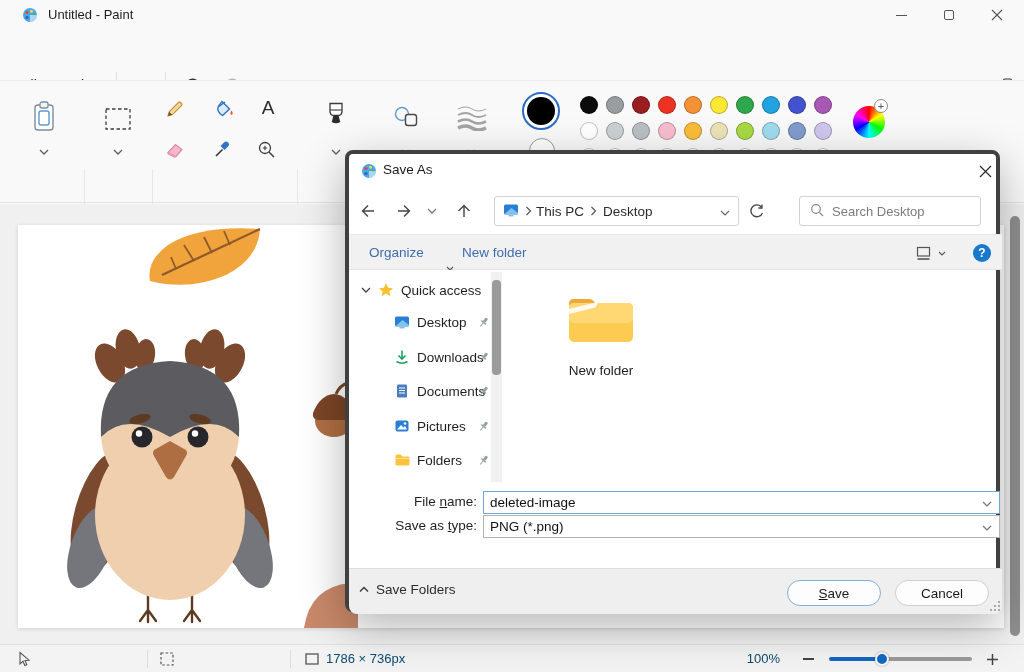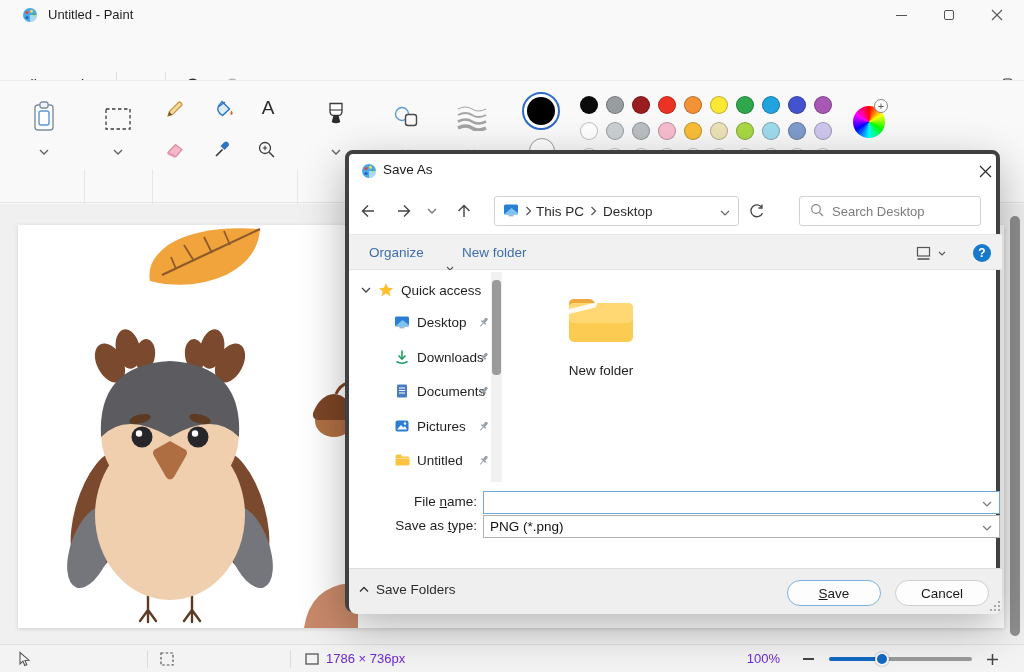--- a/index.html
+++ b/index.html
@@ -57,21 +57,21 @@
   .fn-input input { border:none; outline:none; font-size:13.5px; font-family:inherit; padding-left:6px; width:490px; color:#111; background:transparent; }
   .ft-select { left:134px; width:517px; height:23px; border:1px solid #b3b3b3; background:#fff; display:flex; align-items:center; }
   .ft-select span { font-size:13.5px; padding-left:6px; color:#111; }
   .dlg-footer { left:0; top:414px; width:653px; height:46px; background:#efefef; border-top:1px solid #dddddd; border-radius:0 0 8px 8px; }
   .btn { width:94px; height:26px; background:#fdfdfd; border:1px solid #cfcfcf; border-radius:13px; font-size:13.5px; color:#1a1a1a; font-family:inherit; }
   .btn.default { border-color:#7fb0dd; }
   .uline { text-decoration:underline; }
   .griddot { width:2px; height:2px; background:#a9a9a9; position:absolute; }
 
   
-  .statusbar { left:0; top:644px; width:1024px; height:28px; background:#f3f3f3; border-top:1px solid #e1e1e1; font-size:13px; color:#6d28d9; }
+  .statusbar { left:0; top:644px; width:1024px; height:28px; background:#f3f3f3; border-top:1px solid #e1e1e1; font-size:13px; color:#0c4a6e; }
   .st-sep { top:5px; width:1px; height:18px; background:#dcdcdc; }
   .sl-track { height:4px; border-radius:2px; }
   .sl-thumb { width:14px; height:14px; border-radius:50%; background:#1268c3; border:2px solid #f8f8f8; box-shadow:0 0 2px rgba(0,0,0,.4); }
 </style>
 </head>
 <body>
 
 <div id="app">
 
   <div class="ab titlebar">
@@ -467,21 +467,21 @@
             <path d="M3,11.5 L7,7 L9.5,9.5 L11,8 L13,11.5 Z" fill="#fff"></path>
             <circle cx="11" cy="5.5" r="1.3" fill="#fff"></circle>
           </svg>
         <span class="sb-item-label">Pictures</span>
       </div>
       <div class="ab" style="left:45px;top:182px;display:flex;align-items:center;gap:7px;">
         <svg width="16" height="16" viewBox="0 0 16 16">
             <path d="M1.5,4 q0,-1.5 1.5,-1.5 h3.8 l1.6,2 h5.6 q1.5,0 1.5,1.5 v6 q0,1.5 -1.5,1.5 h-11 q-1.5,0 -1.5,-1.5 z" fill="#fcc43e"></path>
             <path d="M1.5,6.5 h14" stroke="#ffffff" stroke-width=".8" opacity=".6"></path>
           </svg>
-        <span class="sb-item-label">Untitled</span>
+        <span class="sb-item-label">Folders</span>
       </div>
 
       <svg class="ab" style="left:128px;top:46px;" width="13" height="13" viewBox="0 0 13 13">
           <g transform="rotate(40 6.5 6.5)" fill="#95a0a8">
             <rect x="5" y="1" width="3" height="5" rx="1"></rect>
             <rect x="3.5" y="5.6" width="6" height="1.6" rx=".8"></rect>
             <rect x="6.1" y="7.2" width=".9" height="4.3"></rect>
           </g>
         </svg>
       <svg class="ab" style="left:128px;top:81px;" width="13" height="13" viewBox="0 0 13 13">
@@ -525,20 +525,21 @@
           <path d="M6,19 L35,12 l-2.5,5.5 L6,24 Z" fill="#ffffff" opacity=".9"></path>
         </svg>
         <div class="file-label" style="width:96px;margin-top:12px;">New folder</div>
       </div>
     </div>
 
     <div class="ab field-label" style="left:0px;top:340px;width:128px;">
       <span>File </span><span class="uline">n</span><span>ame:</span>
     </div>
     <div class="ab fn-input" style="top:337px;">
+      <input type="text" value="deleted-image" style="">
       <span style="margin-left:auto;margin-right:7px;"><svg width="10" height="6" viewBox="0 0 10 6">
             <path d="M1,1 L5,5 L9,1" fill="none" stroke="#777" stroke-width="1.2"></path>
           </svg></span>
     </div>
     <div class="ab field-label" style="left:0px;top:364px;width:128px;">
       <span>Save as </span><span class="uline">t</span><span>ype:</span>
     </div>
     <div class="ab ft-select" style="top:361px;">
       <span>PNG (*.png)</span>
       <span style="margin-left:auto;margin-right:7px;"><svg width="10" height="6" viewBox="0 0 10 6">

